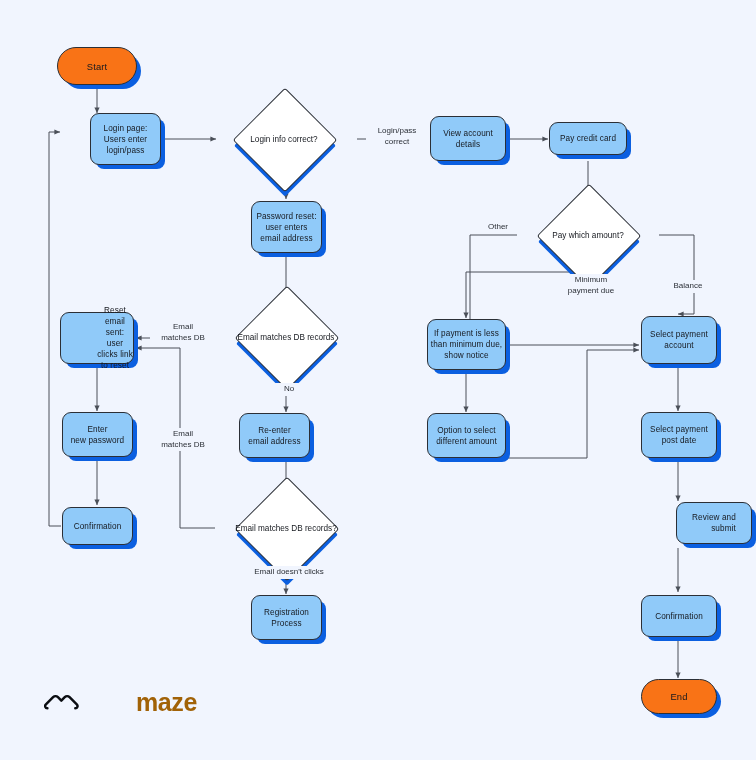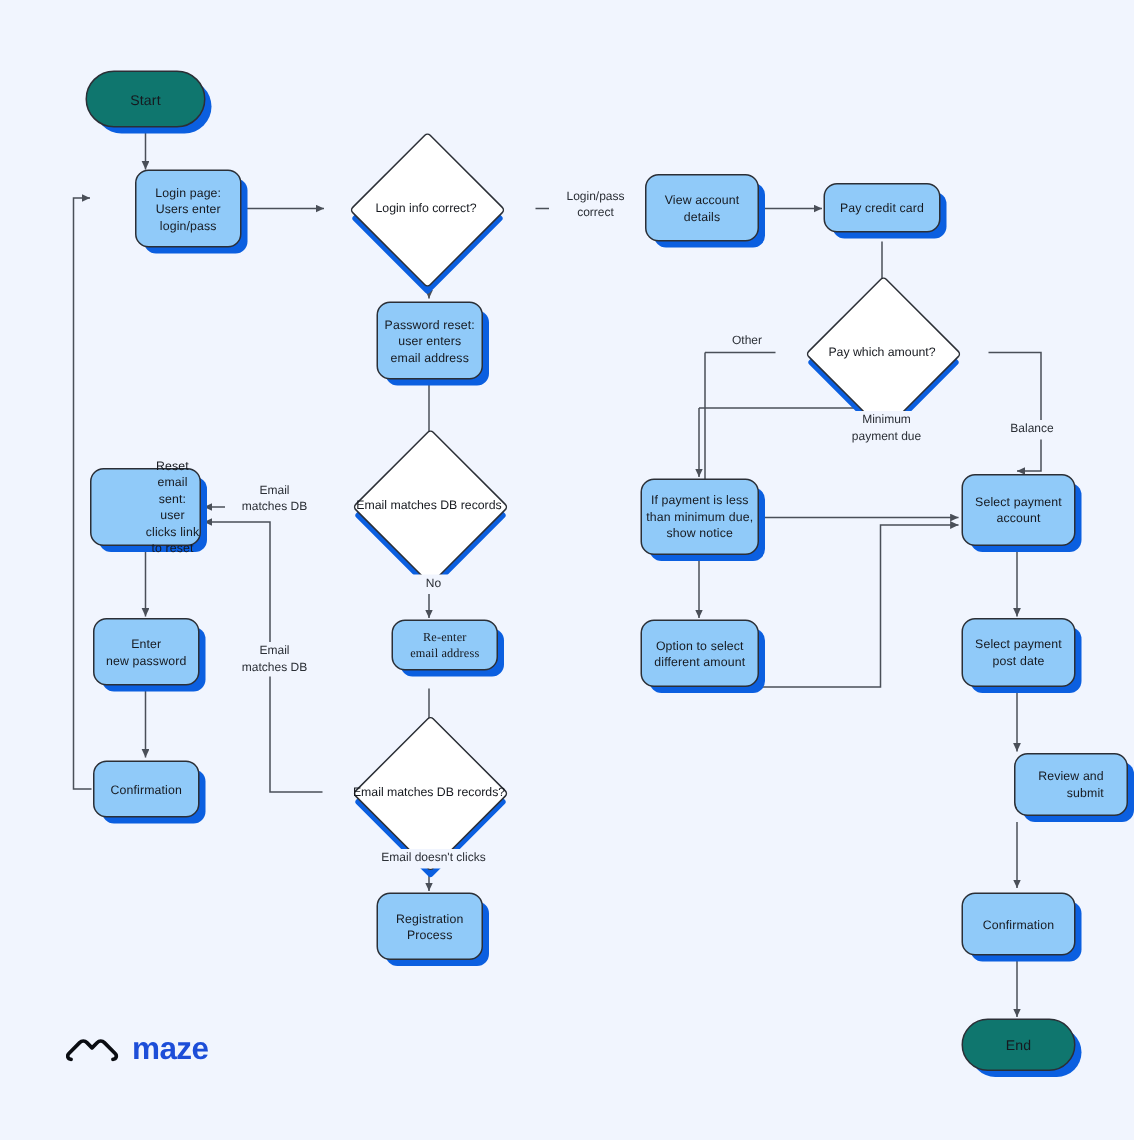--- a/index.html
+++ b/index.html
@@ -25,21 +25,21 @@
     white-space:pre-line;
     z-index:3;
   }
   .proc{
     background:#90CAF9;
     border:1px solid #2B2F36;
     border-radius:9px;
     box-shadow:5px 5px 0 -1px #0B5FE0;
   }
   .term{
-    background:#0f766e;
+    background:#f97316;
     border:1px solid #2B2F36;
     border-radius:26px;
     box-shadow:5px 5px 0 -1px #0B5FE0;
     font-size:9.4px;
   }
   
   .dec{
     position:absolute;
     z-index:3;
   }
@@ -67,21 +67,21 @@
     text-align:center;
     white-space:pre-line;
     background:#F1F5FE;
     padding:1px 3px;
     z-index:4;
   }
 
   
   #logo{position:absolute;left:44px;top:688px;display:flex;align-items:center;gap:9px;z-index:5;}
   #logo .mark{width:35px;height:19px;}
-  #logo .word{font-size:21px;font-weight:bold;color:#1d4ed8;letter-spacing:-.4px;}
+  #logo .word{font-size:25px;font-weight:bold;color:#a16207;letter-spacing:-.4px;margin-left:48px;}
 </style>
 </head>
 <body>
 
 <div id="canvas">
 
   <svg class="wires" viewBox="0 0 756 760">
     <defs>
       <marker id="ar" markerWidth="7" markerHeight="7" refX="5.6" refY="2.6" orient="auto">
         <path d="M0,0 L5.6,2.6 L0,5.2 z" fill="#4A4F58"></path>
@@ -171,21 +171,21 @@
 
   <div class="node proc" style="left:60px;top:312px;width:74px;height:52px;padding-left:36px;">Reset email sent:
 user clicks link
 to reset</div>
 
   <div class="node proc" style="left:62px;top:412px;width:71px;height:45px;">Enter
 new password</div>
 
   <div class="node proc" style="left:62px;top:507px;width:71px;height:38px;">Confirmation</div>
 
-  <div class="node proc" style="left:261px;top:413px;width:71px;height:34px;font-family:Liberation Serif, serif;">Re-enter
+  <div class="node proc" style="left:239px;top:413px;width:71px;height:45px;">Re-enter
 email address</div>
 
   <div class="dec" style="left:250px;top:492px;width:72px;height:72px;">
     <div class="dbox"></div>
     <div class="dlabel">Email matches DB records?</div>
   </div>
 
   <div class="node proc" style="left:251px;top:595px;width:71px;height:45px;">Registration
 Process</div>
 

